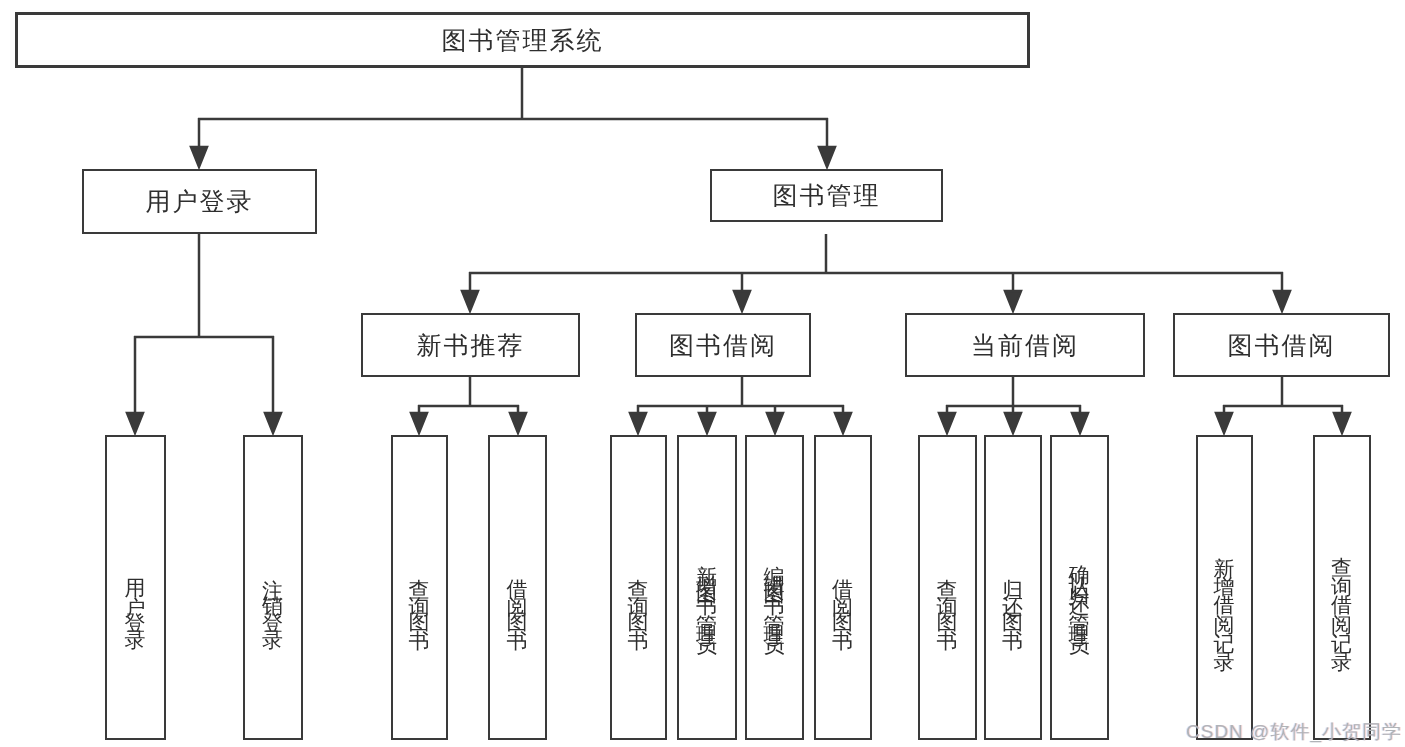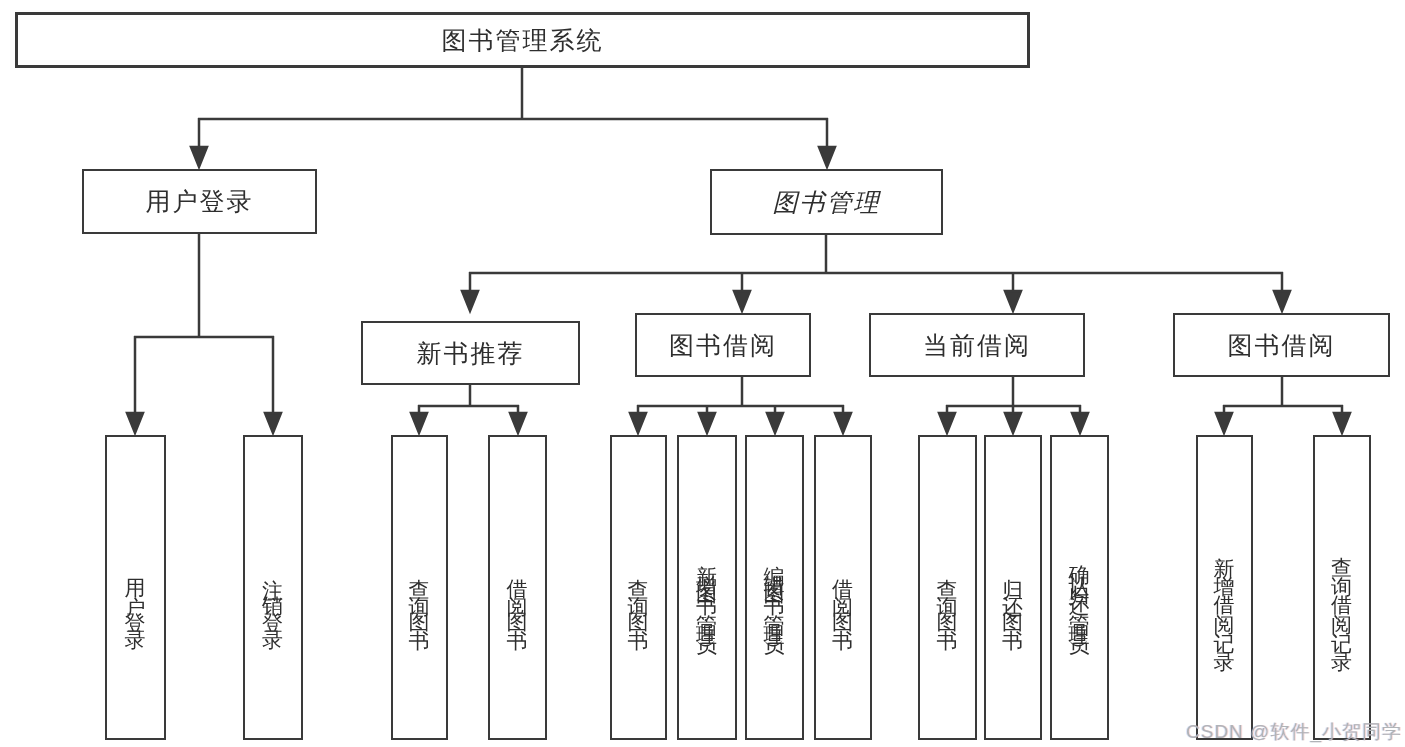--- a/index.html
+++ b/index.html
@@ -117,31 +117,31 @@
     </g>
   </svg>
 
   <div class="box" style="left:15px; top:12px; width:1015px; height:56px; border-width:3px;">
     <span class="hlabel">图书管理系统</span>
   </div>
 
   <div class="box" style="left:82px; top:169px; width:235px; height:65px;">
     <span class="hlabel">用户登录</span>
   </div>
-  <div class="box" style="left:710px; top:169px; width:233px; height:66px;font-style:italic;">
+  <div class="box" style="left:710px; top:169px; width:233px; height:53px;">
     <span class="hlabel">图书管理</span>
   </div>
 
-  <div class="box" style="left:361px; top:313px; width:219px; height:64px;margin-top:8px;">
+  <div class="box" style="left:361px; top:313px; width:219px; height:64px;">
     <span class="hlabel">新书推荐</span>
   </div>
   <div class="box" style="left:635px; top:313px; width:176px; height:64px;">
     <span class="hlabel">图书借阅</span>
   </div>
-  <div class="box" style="left:869px; top:313px; width:216px; height:64px;">
+  <div class="box" style="left:905px; top:313px; width:240px; height:64px;">
     <span class="hlabel">当前借阅</span>
   </div>
   <div class="box" style="left:1173px; top:313px; width:217px; height:64px;">
     <span class="hlabel">图书借阅</span>
   </div>
 
   <div class="box" style="left:105px; top:435px; width:61px; height:305px;">
     <span class="vlabel sp4">用户登录</span>
   </div>
   <div class="box" style="left:243px; top:435px; width:60px; height:305px;">

